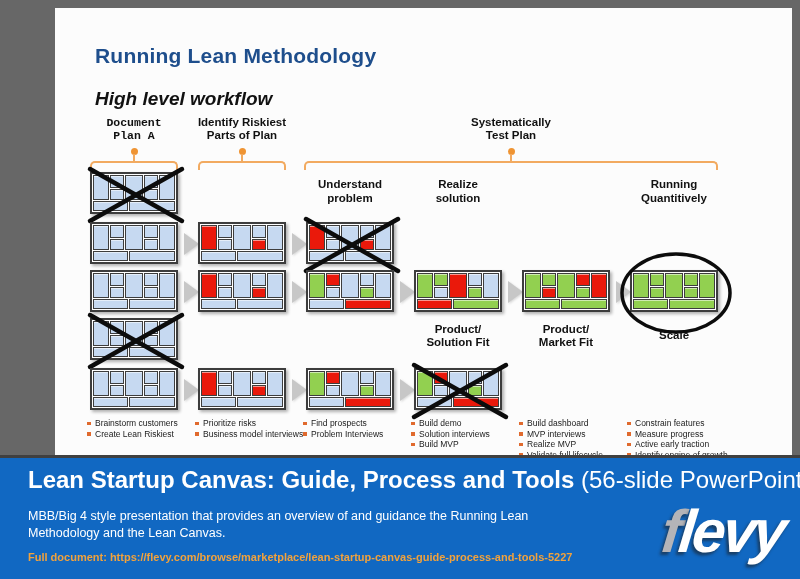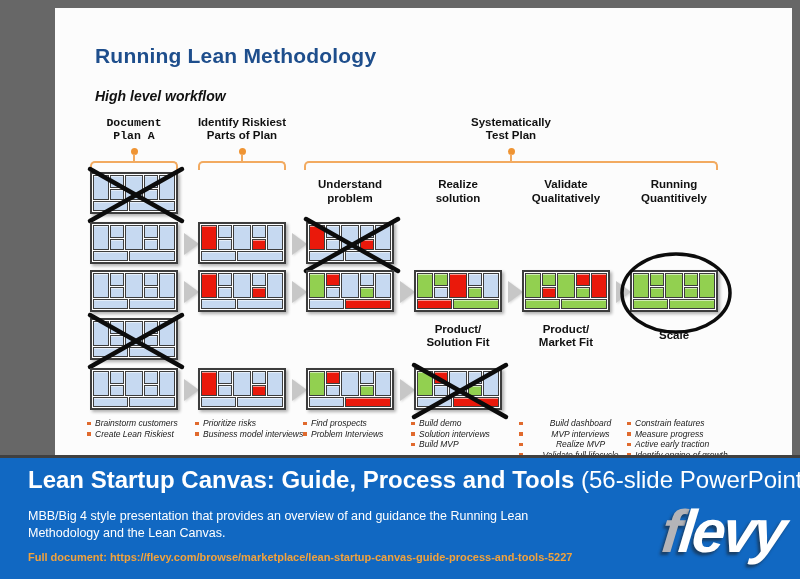--- a/index.html
+++ b/index.html
@@ -12,21 +12,21 @@
   #slide{
     position:absolute;left:55px;top:8px;width:737px;height:447px;
     background:#fcfcfc;overflow:hidden;
   }
   .slide-title{
     position:absolute;left:40px;top:36px;margin:0;
     font-size:21px;font-weight:bold;color:#1e4e8c;letter-spacing:0.2px;
   }
   .slide-subtitle{
     position:absolute;left:40px;top:80px;margin:0;
-    font-size:14px;font-weight:bold;font-style:italic;color:#111;
+    font-size:19px;font-weight:bold;font-style:italic;color:#111;
   }
   .stage-label{
     position:absolute;top:108px;width:140px;text-align:center;
     font-size:11.5px;line-height:13px;font-weight:bold;color:#111;
     white-space:pre-line;
   }
   .s0{left:9px;font-family:Liberation Mono, monospace;} .s1{left:117px;} .s2{left:386px;}
   .connector{position:absolute;top:140px;height:20px;}
   .c0{left:35px;width:88px;} .c1{left:143px;width:88px;} .c2{left:249px;width:414px;}
   .dot{position:absolute;left:50%;margin-left:-3.5px;top:0;width:7px;height:7px;border-radius:50%;background:#ef9433;}
@@ -70,21 +70,21 @@
     border-top:11px solid transparent;border-bottom:11px solid transparent;
     border-left:15px solid #c7c7c7;
     filter:drop-shadow(1px 1px 1px rgba(0,0,0,.15));
   }
   
   .bullets{
     position:absolute;top:410px;width:116px;margin:0;padding:0;list-style:none;
   }
   .bullets li{
     position:relative;padding-left:9px;margin:0;
-    font-size:8.5px;line-height:10.5px;color:#1a1a1a;font-style:italic;
+    font-size:8.5px;line-height:10.5px;color:#1a1a1a;
   }
   .bmark{position:absolute;left:1px;top:3.5px;width:3.5px;height:3.5px;background:#e06a2e;}
   
   #banner{
     position:absolute;left:0;top:455px;width:800px;height:124px;z-index:5;
     background:#1168c2;border-top:3px solid #404040;box-sizing:border-box;
   }
   .b-title{
     position:absolute;left:28px;top:8px;width:772px;overflow:hidden;white-space:nowrap;
     font-size:24px;color:#fff;font-weight:normal;
@@ -133,22 +133,20 @@
   <div class="connector c2">
     <div class="dot"></div>
     <div class="stem"></div>
     <div class="bracket"></div>
   </div>
 
   <div class="substage ss0">Understand
 problem</div>
   <div class="substage ss1">Realize
 solution</div>
-  <div class="substage ss2">Validate
-Qualitatively</div>
   <div class="substage ss3">Running
 Quantitively</div>
 
   <div class="milestone m0">Product/
 Solution Fit</div>
   <div class="milestone m1">Product/
 Market Fit</div>
   <div class="milestone m2">Scale</div>
 
   <div id="diagram">
@@ -476,21 +474,21 @@
       </ul>
       <ul class="bullets" style="left: 247px;">
         <li><span class="bmark"></span><span class="btext">Find prospects</span></li>
         <li><span class="bmark"></span><span class="btext">Problem Interviews</span></li>
       </ul>
       <ul class="bullets" style="left: 355px;">
         <li><span class="bmark"></span><span class="btext">Build demo</span></li>
         <li><span class="bmark"></span><span class="btext">Solution interviews</span></li>
         <li><span class="bmark"></span><span class="btext">Build MVP</span></li>
       </ul>
-      <ul class="bullets" style="left: 463px; text-align: center;">
+      <ul class="bullets" style="left: 463px;">
         <li><span class="bmark"></span><span class="btext">Build dashboard</span></li>
         <li><span class="bmark"></span><span class="btext">MVP interviews</span></li>
         <li><span class="bmark"></span><span class="btext">Realize MVP</span></li>
         <li><span class="bmark"></span><span class="btext">Validate full lifecycle</span></li>
       </ul>
       <ul class="bullets" style="left: 571px;">
         <li><span class="bmark"></span><span class="btext">Constrain features</span></li>
         <li><span class="bmark"></span><span class="btext">Measure progress</span></li>
         <li><span class="bmark"></span><span class="btext">Active early traction</span></li>
         <li><span class="bmark"></span><span class="btext">Identify engine of growth</span></li>

